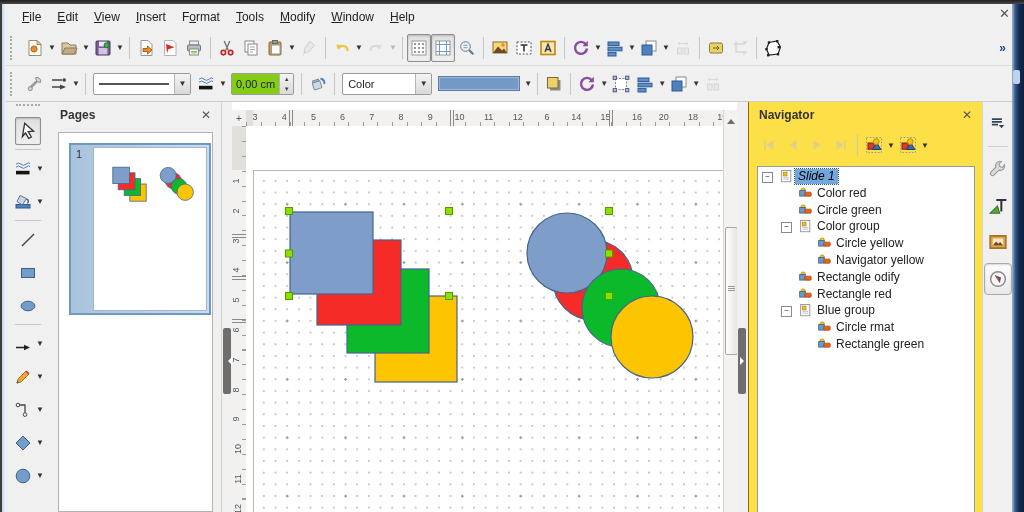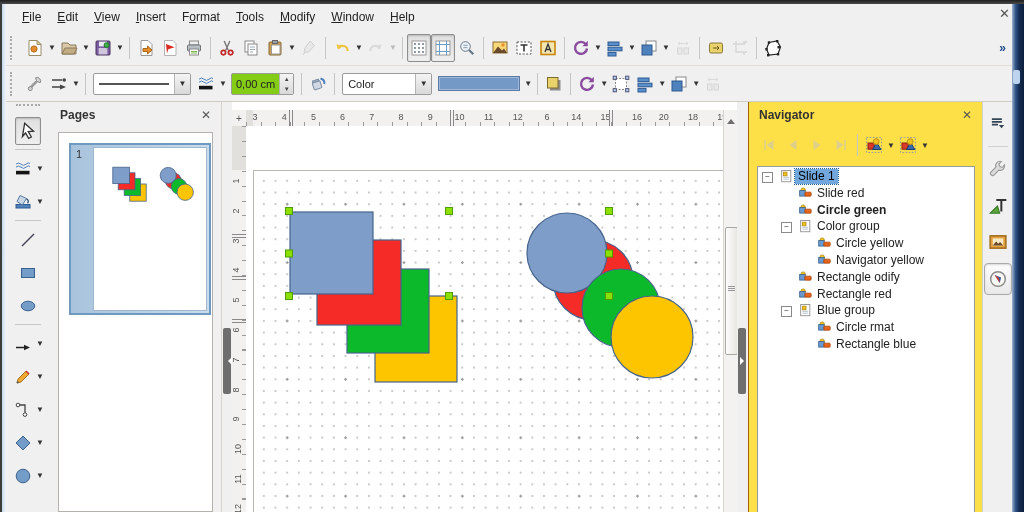--- a/index.html
+++ b/index.html
@@ -685,33 +685,33 @@
         </div>
         <div class="dd">▼</div>
       </div>
     <div id="nav-tree">
         <div class="texp" style="left: 4px; top: 5px;">−</div>
         <span class="tico" style="left: 21px; top: 2px;"><svg width="15" height="15" viewBox="0 0 18 18">
             <rect x="3.2" y="1.8" width="11" height="13.5" fill="#fff" stroke="#8a8a8a"></rect>
             <rect x="5.2" y="3.8" width="4.4" height="4.4" fill="#f2c21a" stroke="#b8901a"></rect>
             <path d="M5.2 10h7M5.2 12.2h7" stroke="#a8b8c8"></path>
           </svg></span>
-        <span class="tlabel sel" style="left: 37px; top: 2px;">Slide 1</span>
+        <span class="tlabel sel" style="left: 37px; top: 2px; font-style: italic;">Slide 1</span>
         <span class="tico" style="left: 40px; top: 18.8px;"><svg width="15" height="15" viewBox="0 0 18 18">
             <circle cx="6.2" cy="5" r="2.7" fill="#f2c21a" stroke="#b8901a"></circle>
             <rect x="2" y="5.5" width="6.6" height="6.6" fill="#6a9ad0" stroke="#3c628c"></rect>
             <rect x="8.2" y="7.4" width="7.6" height="4.8" rx="1" fill="#e8641a" stroke="#a84a10"></rect>
           </svg></span>
-        <span class="tlabel" style="left: 56px; top: 18.8px;">Slide red</span>
+        <span class="tlabel" style="left: 56px; top: 18.8px;">Color red</span>
         <span class="tico" style="left: 40px; top: 35.6px;"><svg width="15" height="15" viewBox="0 0 18 18">
             <circle cx="6.2" cy="5" r="2.7" fill="#f2c21a" stroke="#b8901a"></circle>
             <rect x="2" y="5.5" width="6.6" height="6.6" fill="#6a9ad0" stroke="#3c628c"></rect>
             <rect x="8.2" y="7.4" width="7.6" height="4.8" rx="1" fill="#e8641a" stroke="#a84a10"></rect>
           </svg></span>
-        <span class="tlabel" style="left: 56px; top: 35.6px; font-weight: bold;">Circle green</span>
+        <span class="tlabel" style="left: 56px; top: 35.6px;">Circle green</span>
         <div class="texp" style="left: 23px; top: 55.4px;">−</div>
         <span class="tico" style="left: 40px; top: 52.4px;"><svg width="15" height="15" viewBox="0 0 18 18">
             <rect x="3.2" y="1.8" width="11" height="13.5" fill="#fff" stroke="#8a8a8a"></rect>
             <rect x="5.2" y="3.8" width="4.4" height="4.4" fill="#f2c21a" stroke="#b8901a"></rect>
             <path d="M5.2 10h7M5.2 12.2h7" stroke="#a8b8c8"></path>
           </svg></span>
         <span class="tlabel" style="left: 56px; top: 52.4px;">Color group</span>
         <span class="tico" style="left: 59px; top: 69.2px;"><svg width="15" height="15" viewBox="0 0 18 18">
             <circle cx="6.2" cy="5" r="2.7" fill="#f2c21a" stroke="#b8901a"></circle>
             <rect x="2" y="5.5" width="6.6" height="6.6" fill="#6a9ad0" stroke="#3c628c"></rect>
@@ -747,21 +747,21 @@
             <circle cx="6.2" cy="5" r="2.7" fill="#f2c21a" stroke="#b8901a"></circle>
             <rect x="2" y="5.5" width="6.6" height="6.6" fill="#6a9ad0" stroke="#3c628c"></rect>
             <rect x="8.2" y="7.4" width="7.6" height="4.8" rx="1" fill="#e8641a" stroke="#a84a10"></rect>
           </svg></span>
         <span class="tlabel" style="left: 75px; top: 153.2px;">Circle rmat</span>
         <span class="tico" style="left: 59px; top: 170px;"><svg width="15" height="15" viewBox="0 0 18 18">
             <circle cx="6.2" cy="5" r="2.7" fill="#f2c21a" stroke="#b8901a"></circle>
             <rect x="2" y="5.5" width="6.6" height="6.6" fill="#6a9ad0" stroke="#3c628c"></rect>
             <rect x="8.2" y="7.4" width="7.6" height="4.8" rx="1" fill="#e8641a" stroke="#a84a10"></rect>
           </svg></span>
-        <span class="tlabel" style="left: 75px; top: 170px;">Rectangle blue</span>
+        <span class="tlabel" style="left: 75px; top: 170px;">Rectangle green</span>
       </div>
   </div>
 
   <div class="abs" id="tabstrip">
       <div class="tab-ico">
         <svg width="20" height="20" viewBox="0 0 18 18">
           <path d="M3.5 5.5h9M3.5 8h9M3.5 10.5h5.5" stroke="#334455" stroke-width="1.5"></path>
           <path d="M9.8 10.8l2.4 3 2.4-3z" fill="#334455"></path>
         </svg>
       </div>

